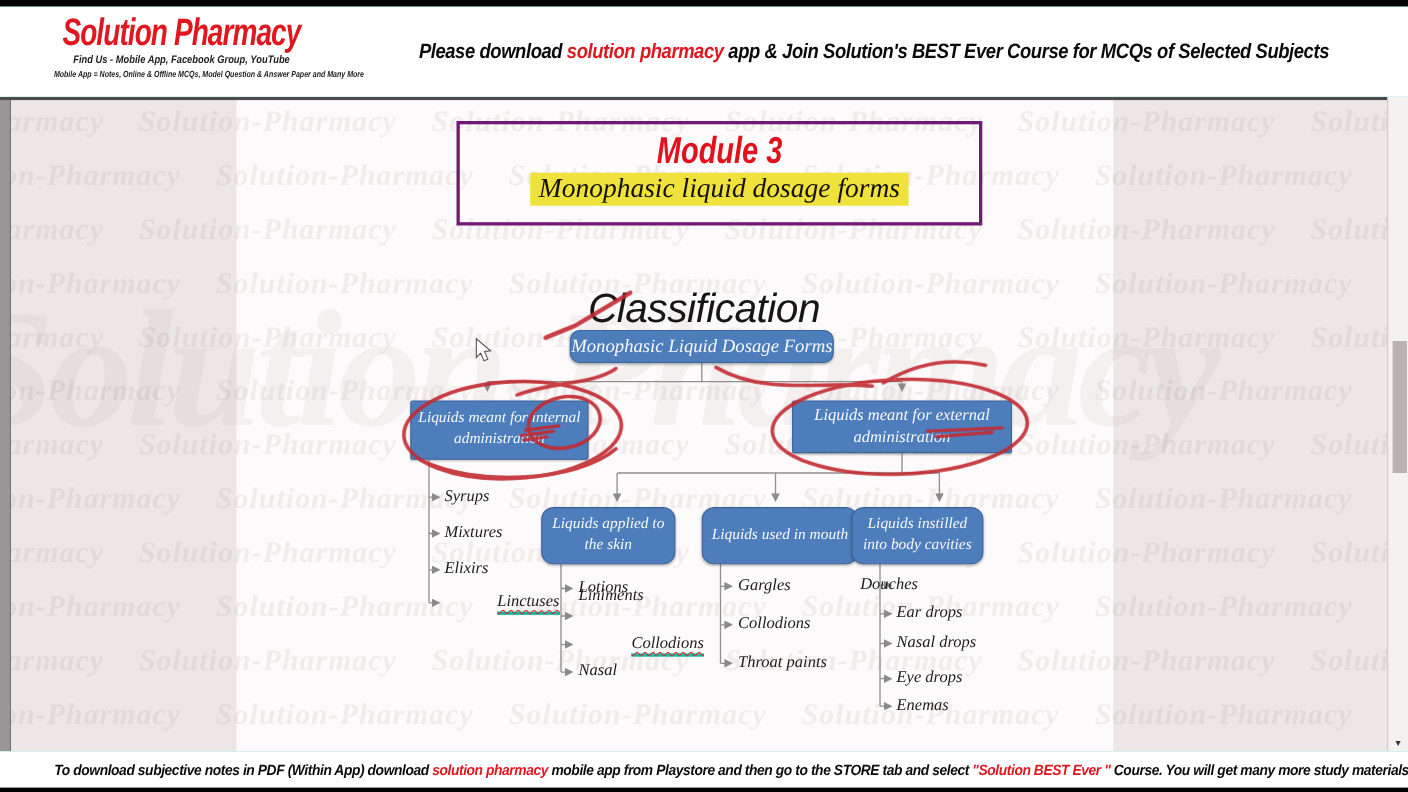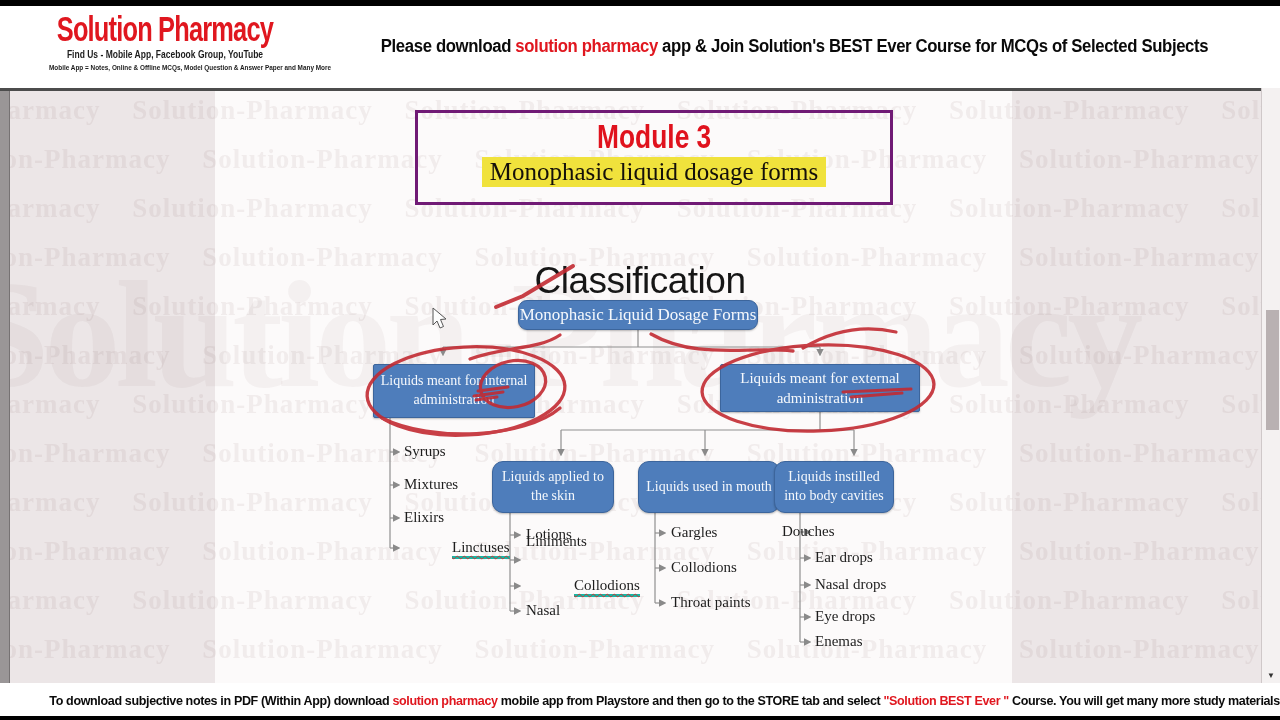--- a/index.html
+++ b/index.html
@@ -1,17 +1,17 @@
 <!DOCTYPE html>
 <html><head>
 <meta charset="utf-8">
 <style>
   html,body{margin:0;padding:0;background:#555;}
   .stage{position:relative;width:1280px;height:720px;background:#14b8a6;overflow:hidden;
-         font-family:"Liberation Sans",sans-serif;}
+         font-family:"Liberation Sans",sans-serif;font-style:italic;}
 
   
   .bar-top{position:absolute;left:0;top:0;width:100%;height:6px;background:#000;}
   .bar-bottom{position:absolute;left:0;bottom:0;width:100%;height:5px;background:#000;}
 
   
   .header{position:absolute;left:0;top:6px;width:100%;height:82px;background:#fff;}
   .brand-block{position:absolute;left:20px;top:6px;width:290px;text-align:center;}
   .brand{font-size:31px;font-weight:bold;color:#e0171f;white-space:nowrap;
          display:inline-block;transform:scale(.82,1.12);transform-origin:center;letter-spacing:-1px;}

